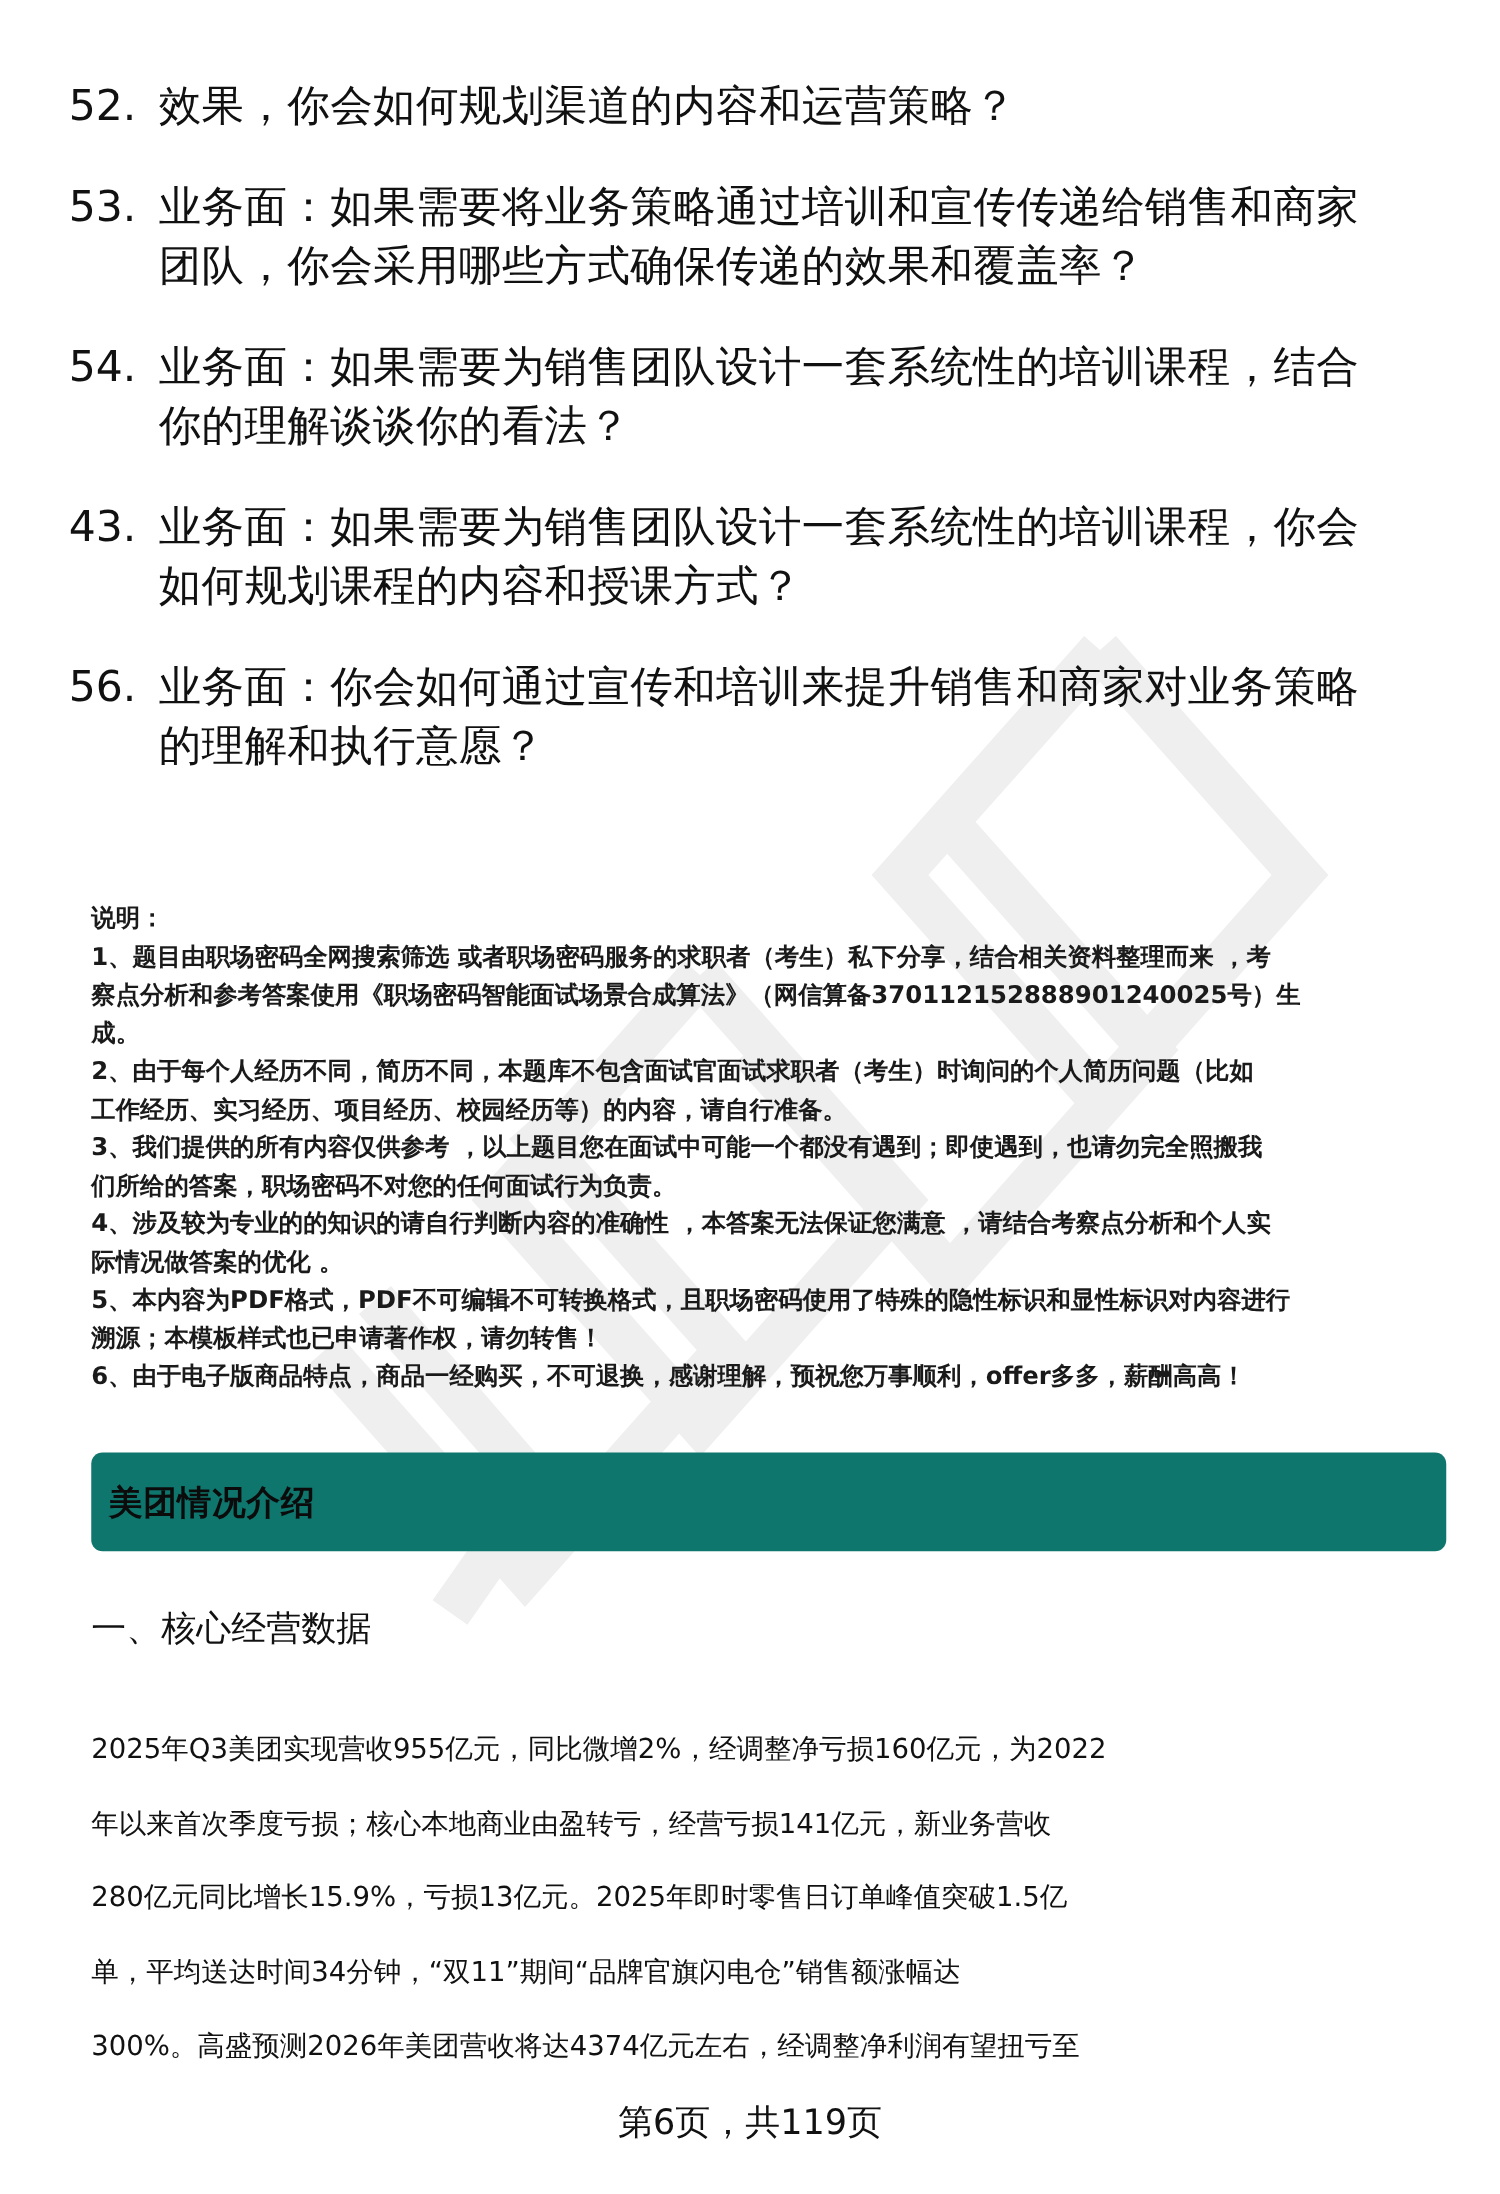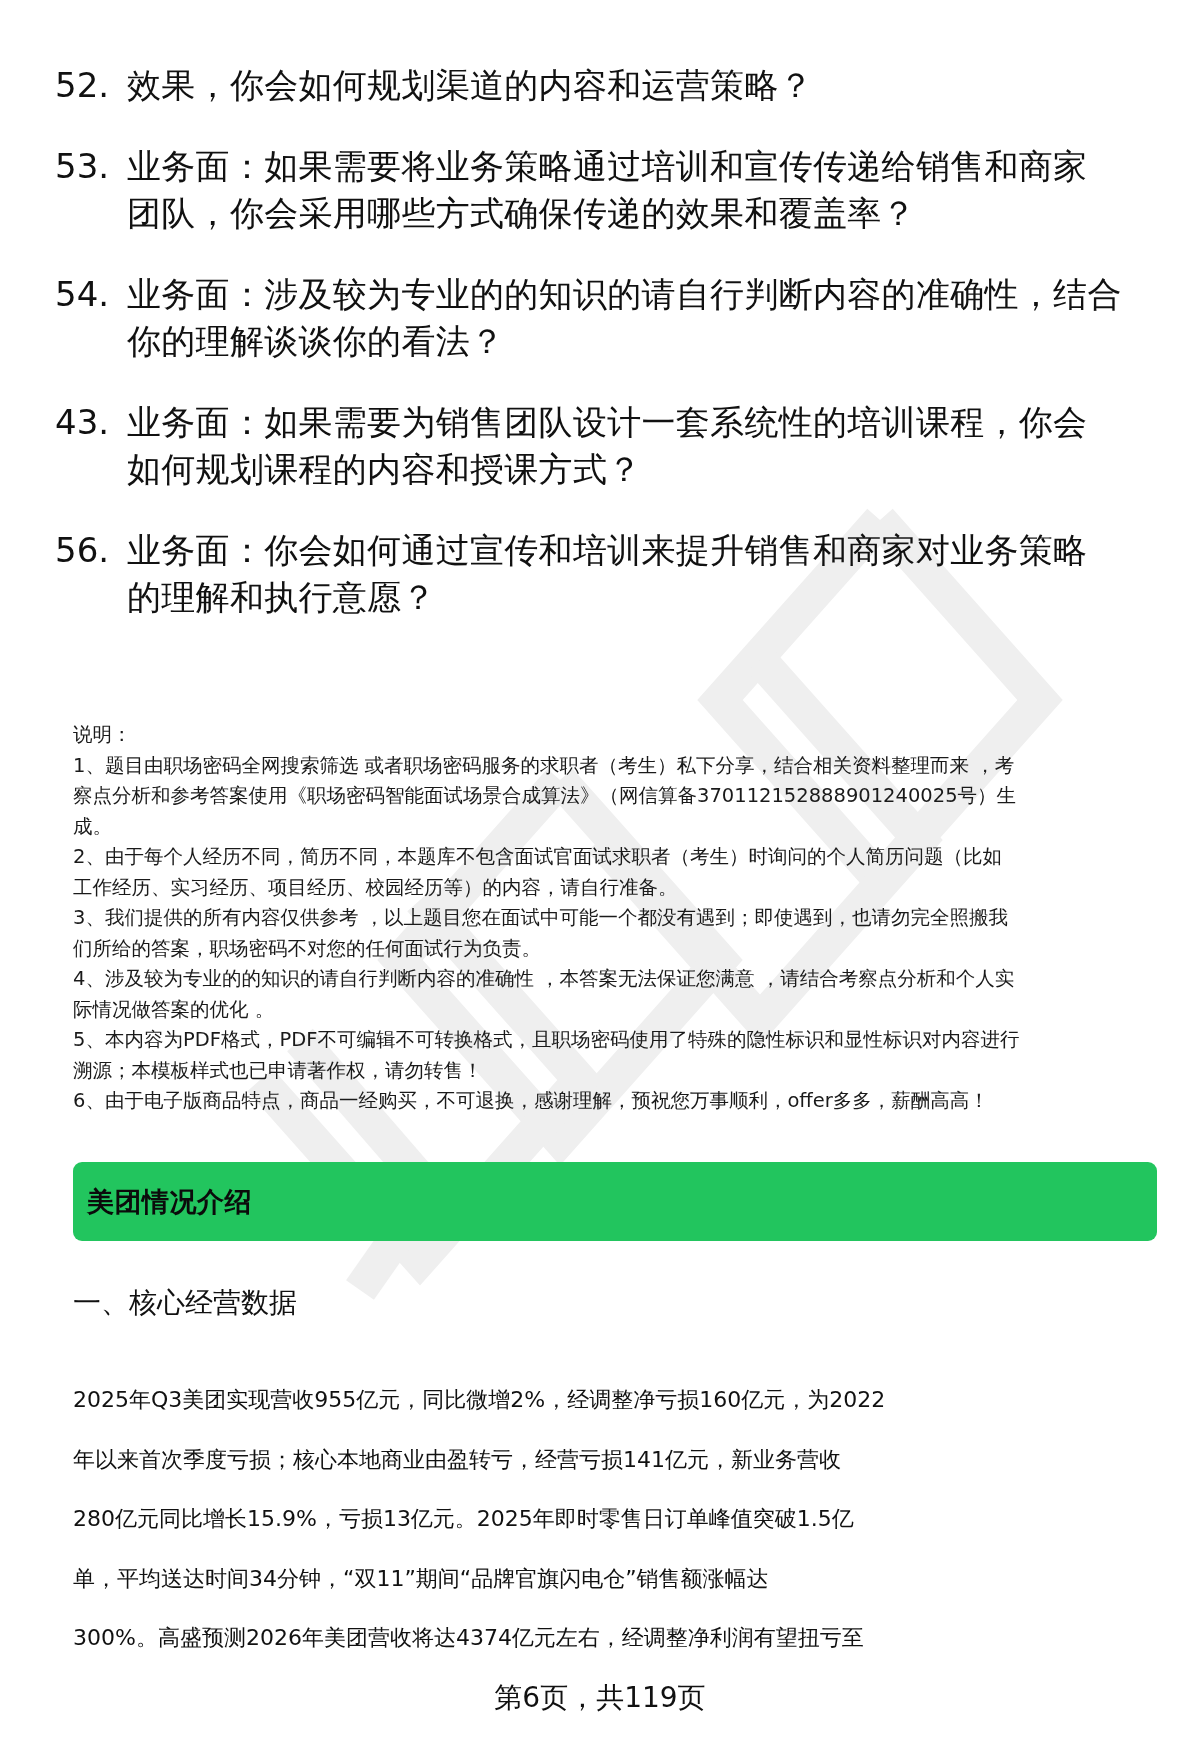--- a/index.html
+++ b/index.html
@@ -9,21 +9,21 @@
   .watermark { position: absolute; left: 0; top: 0; width: 1200px; height: 1755px; pointer-events: none; z-index: 0; }
 
   .page { position: absolute; left: 0; top: 0; width: 1098px; height: 1755px; z-index: 1; }
 
   .questions { position: absolute; left: 0; top: 62px; width: 1200px; }
   .question { position: relative; display: flex; margin-bottom: 34px; }
   .q-num { width: 127px; padding-left: 55px; font-size: 34px; line-height: 47px; color: #111; flex-shrink: 0; white-space: nowrap; }
   .q-text { width: 1010px; font-size: 34px; line-height: 47px; color: #111; letter-spacing: 0.3px; }
 
   .notes { position: absolute; left: 73px; top: 720px; width: 1085px; font-size: 19.5px; line-height: 30.5px; color: #1a1a1a; }
-  .notes p { margin: 0; }
+  .notes p { margin: 0; font-weight: bold; }
 
   .section-bar { position: absolute; left: 73px; top: 1162px; width: 1084px; height: 79px; background: #a0d3fa; border-radius: 9px; display: flex; align-items: center; padding-left: 14px; }
   .section-bar-title { font-size: 27px; font-weight: bold; color: #0b0b0b; letter-spacing: 0.5px; }
 
   .subheading { position: absolute; left: 73px; top: 1281px; font-size: 28px; line-height: 44px; color: #111; }
 
   .body-para { position: absolute; left: 73px; top: 1370px; width: 1090px; font-size: 22px; line-height: 59.5px; color: #111; }
   .body-para .ln { display: block; white-space: nowrap; }
 
   .footer { position: absolute; left: 0; top: 1676px; width: 1200px; text-align: center; font-size: 28px; line-height: 44px; color: #111; }
@@ -53,21 +53,21 @@
     <div class="question">
       <div class="q-num">53.</div>
       <div class="q-text">
         <div>业务面：如果需要将业务策略通过培训和宣传传递给销售和商家</div>
         <div>团队，你会采用哪些方式确保传递的效果和覆盖率？</div>
       </div>
     </div>
     <div class="question">
       <div class="q-num">54.</div>
       <div class="q-text">
-        <div>业务面：涉及较为专业的的知识的请自行判断内容的准确性，结合</div>
+        <div>业务面：如果需要为销售团队设计一套系统性的培训课程，结合</div>
         <div>你的理解谈谈你的看法？</div>
       </div>
     </div>
     <div class="question">
       <div class="q-num">43.</div>
       <div class="q-text">
         <div>业务面：如果需要为销售团队设计一套系统性的培训课程，你会</div>
         <div>如何规划课程的内容和授课方式？</div>
       </div>
     </div>
@@ -89,21 +89,21 @@
     <p>工作经历、实习经历、项目经历、校园经历等）的内容，请自行准备。</p>
     <p>3、我们提供的所有内容仅供参考 ，以上题目您在面试中可能一个都没有遇到；即使遇到，也请勿完全照搬我</p>
     <p>们所给的答案，职场密码不对您的任何面试行为负责。</p>
     <p>4、涉及较为专业的的知识的请自行判断内容的准确性 ，本答案无法保证您满意 ，请结合考察点分析和个人实</p>
     <p>际情况做答案的优化 。</p>
     <p>5、本内容为PDF格式，PDF不可编辑不可转换格式，且职场密码使用了特殊的隐性标识和显性标识对内容进行</p>
     <p>溯源；本模板样式也已申请著作权，请勿转售！</p>
     <p>6、由于电子版商品特点，商品一经购买，不可退换，感谢理解，预祝您万事顺利，offer多多，薪酬高高！</p>
   </div>
 
-  <div class="section-bar" style="background: #22c55e;">
+  <div class="section-bar" style="background: #0f766e;">
     <span class="section-bar-title">美团情况介绍</span>
   </div>
 
   <div class="subheading">一、核心经营数据</div>
 
   <div class="body-para">
     <span class="ln">2025年Q3美团实现营收955亿元，同比微增2%，经调整净亏损160亿元，为2022</span>
     <span class="ln">年以来首次季度亏损；核心本地商业由盈转亏，经营亏损141亿元，新业务营收</span>
     <span class="ln">280亿元同比增长15.9%，亏损13亿元。2025年即时零售日订单峰值突破1.5亿</span>
     <span class="ln">单，平均送达时间34分钟，“双11”期间“品牌官旗闪电仓”销售额涨幅达</span>

